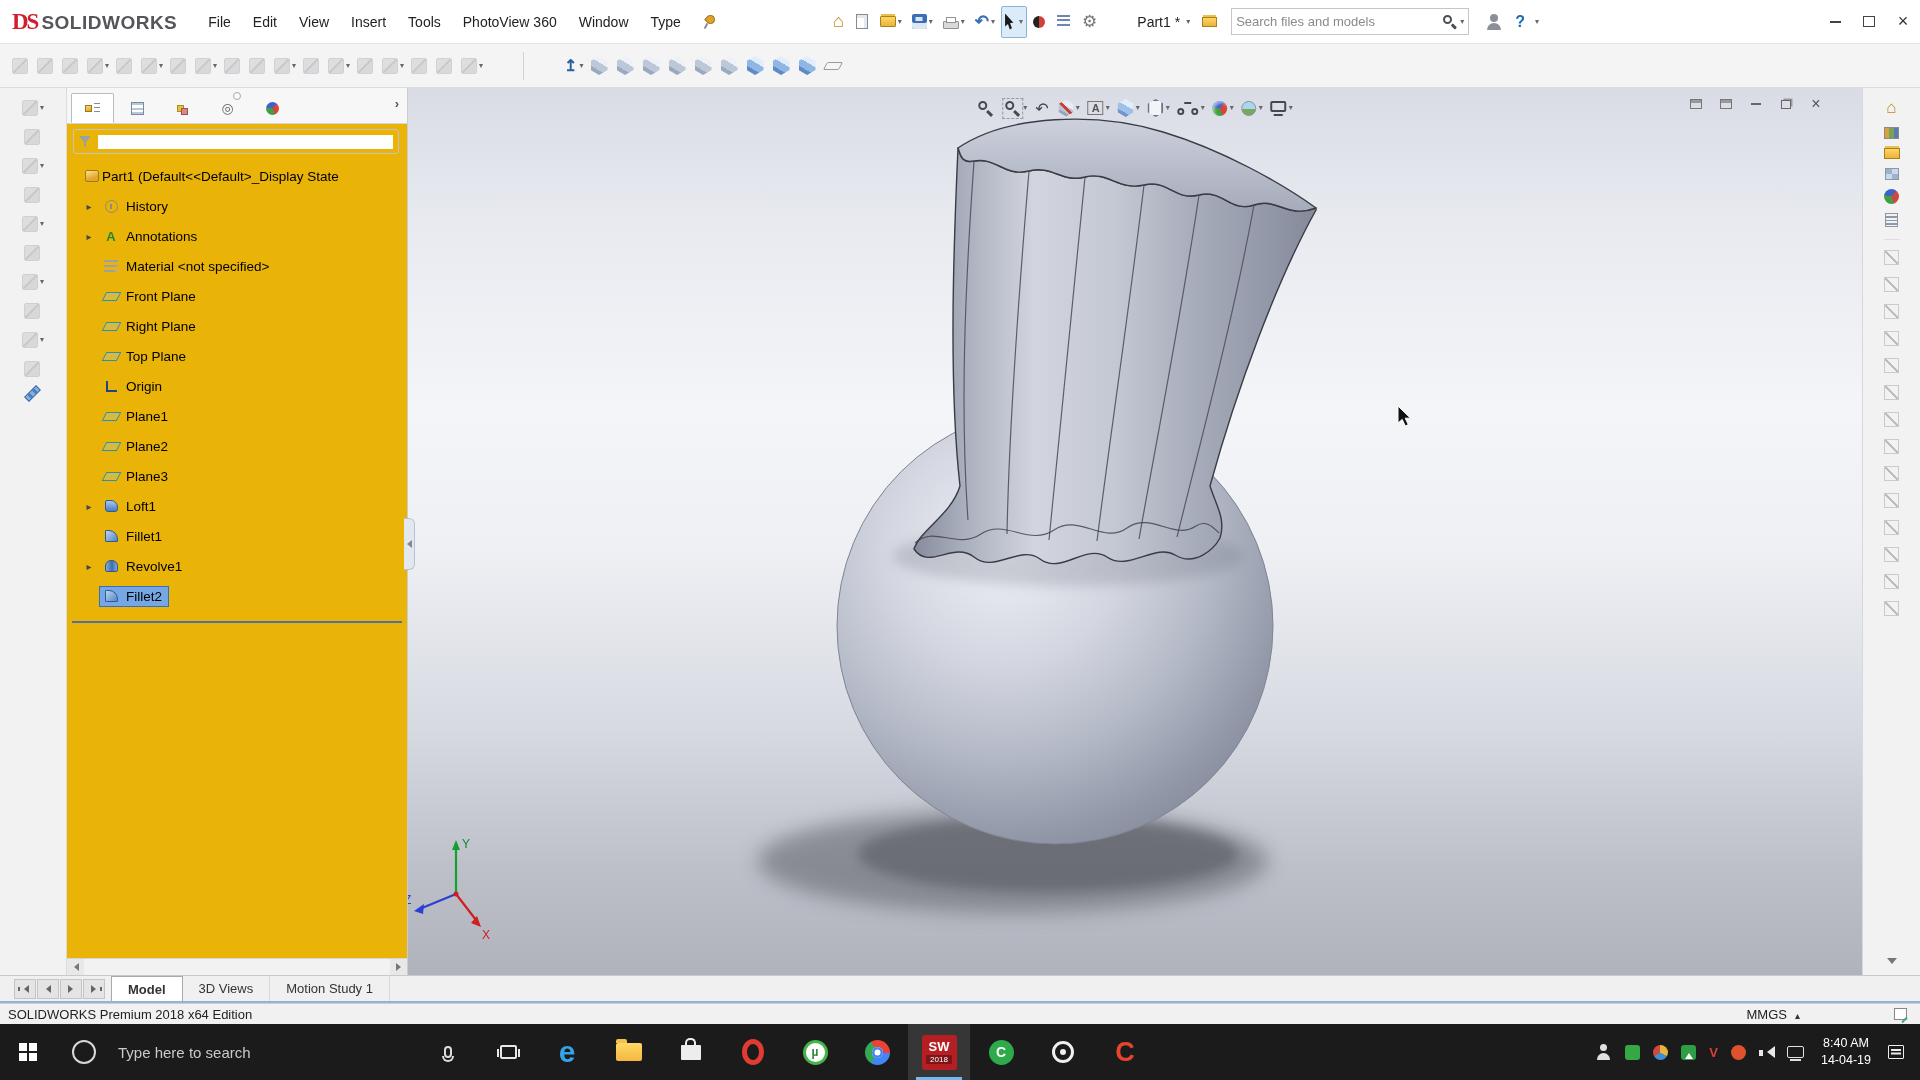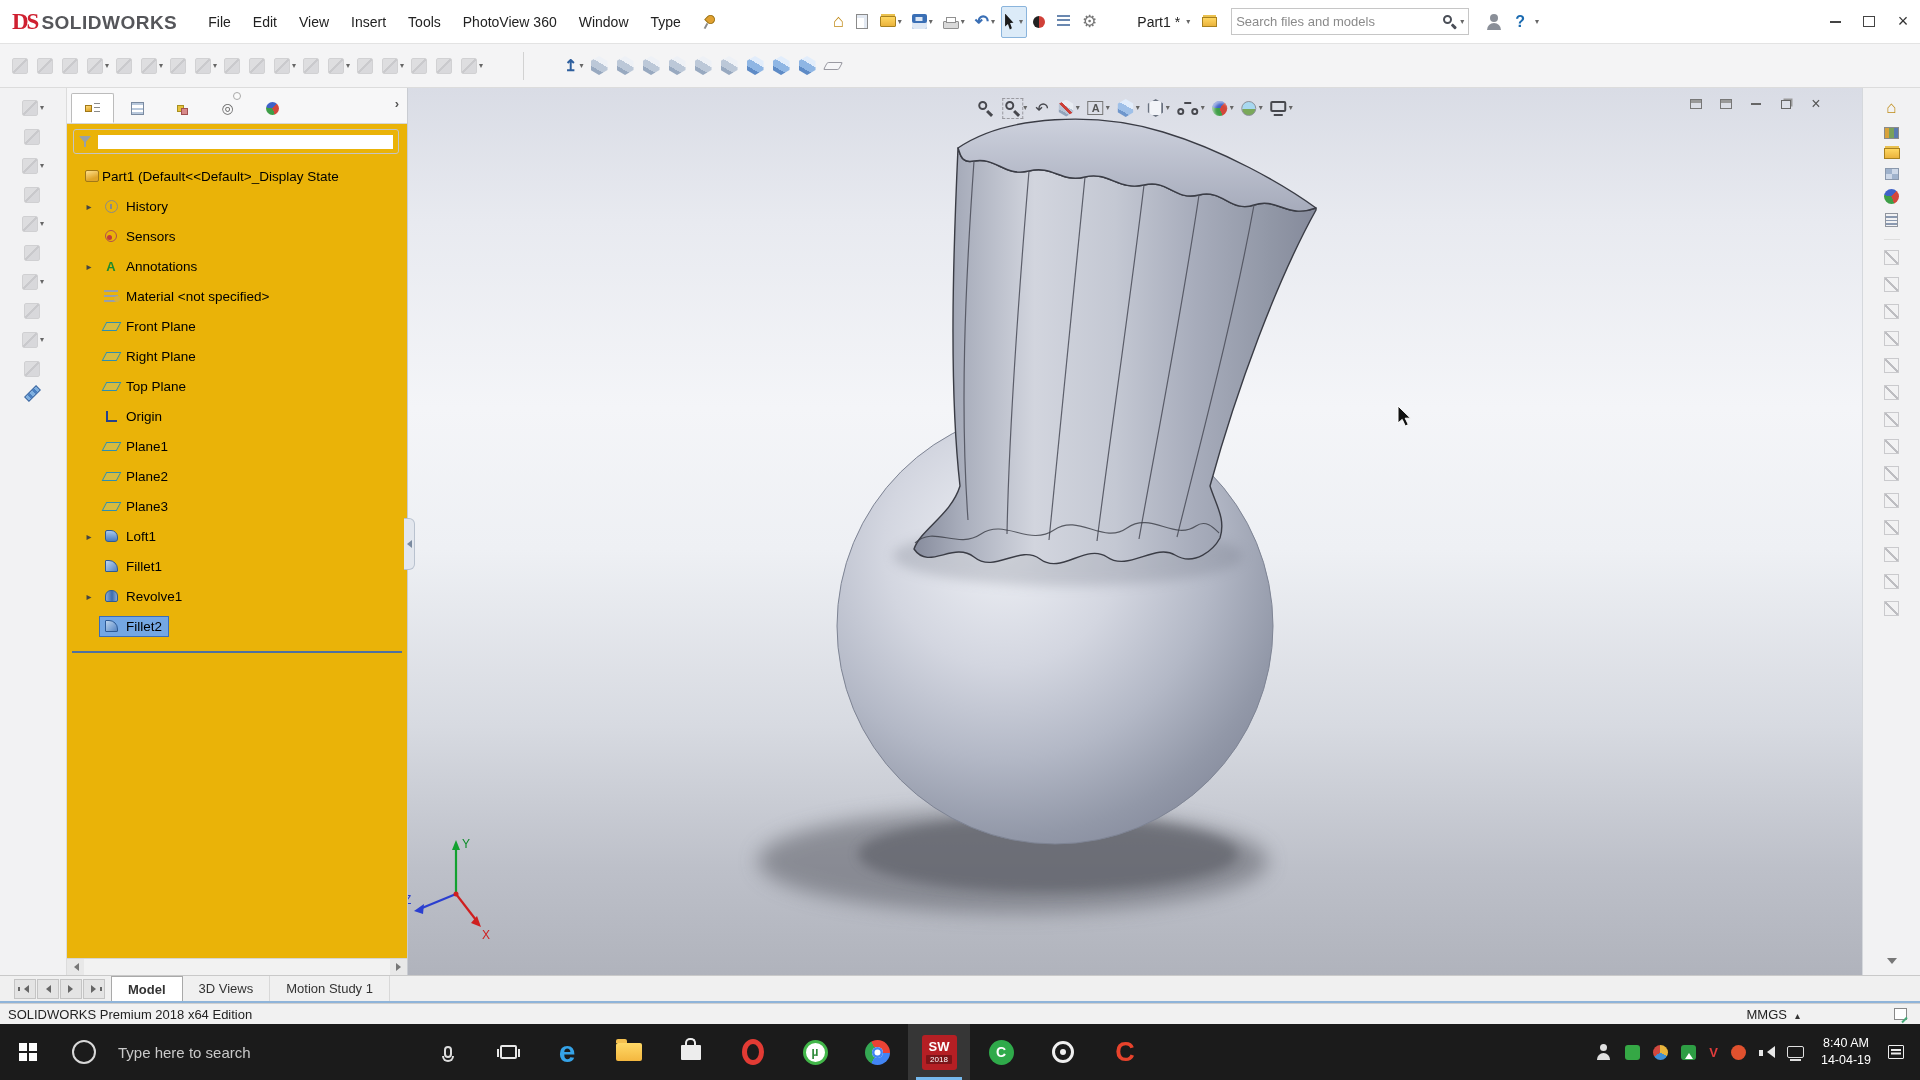--- a/index.html
+++ b/index.html
@@ -725,27 +725,20 @@
       <div class="tree-items">
 
           <div class="tree-row">
             <span class="expander">▸</span>
             <span class="cell">
               <span class="ticon t-history"></span>
               <span class="tlabel">History</span>
             </span>
           </div>
 
-          <div class="tree-row">
-            <span class="expander"></span>
-            <span class="cell">
-              <span class="ticon t-sensors"></span>
-              <span class="tlabel">Sensors</span>
-            </span>
-          </div>
 
           <div class="tree-row">
             <span class="expander">▸</span>
             <span class="cell">
               <span class="ticon t-annot"></span>
               <span class="tlabel">Annotations</span>
             </span>
           </div>
 
           <div class="tree-row">

